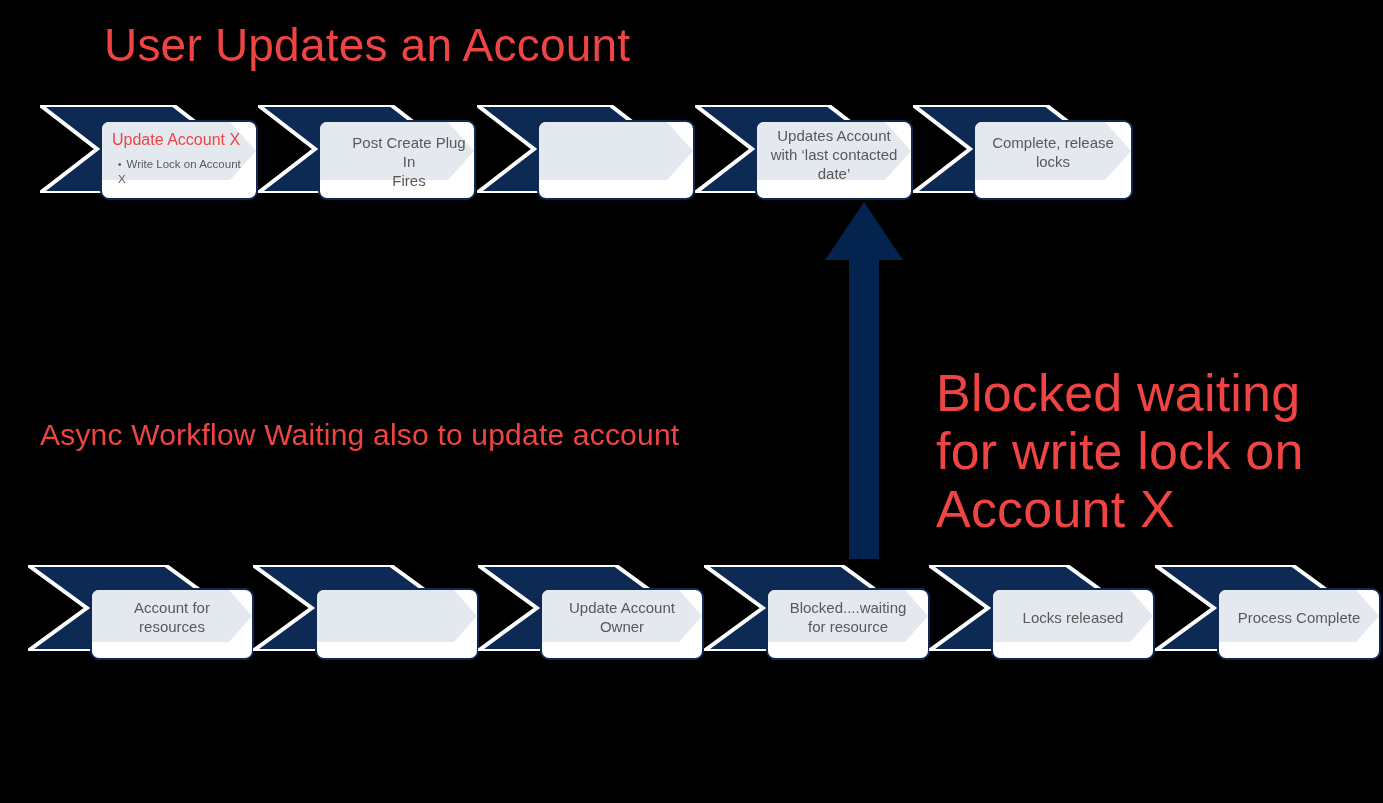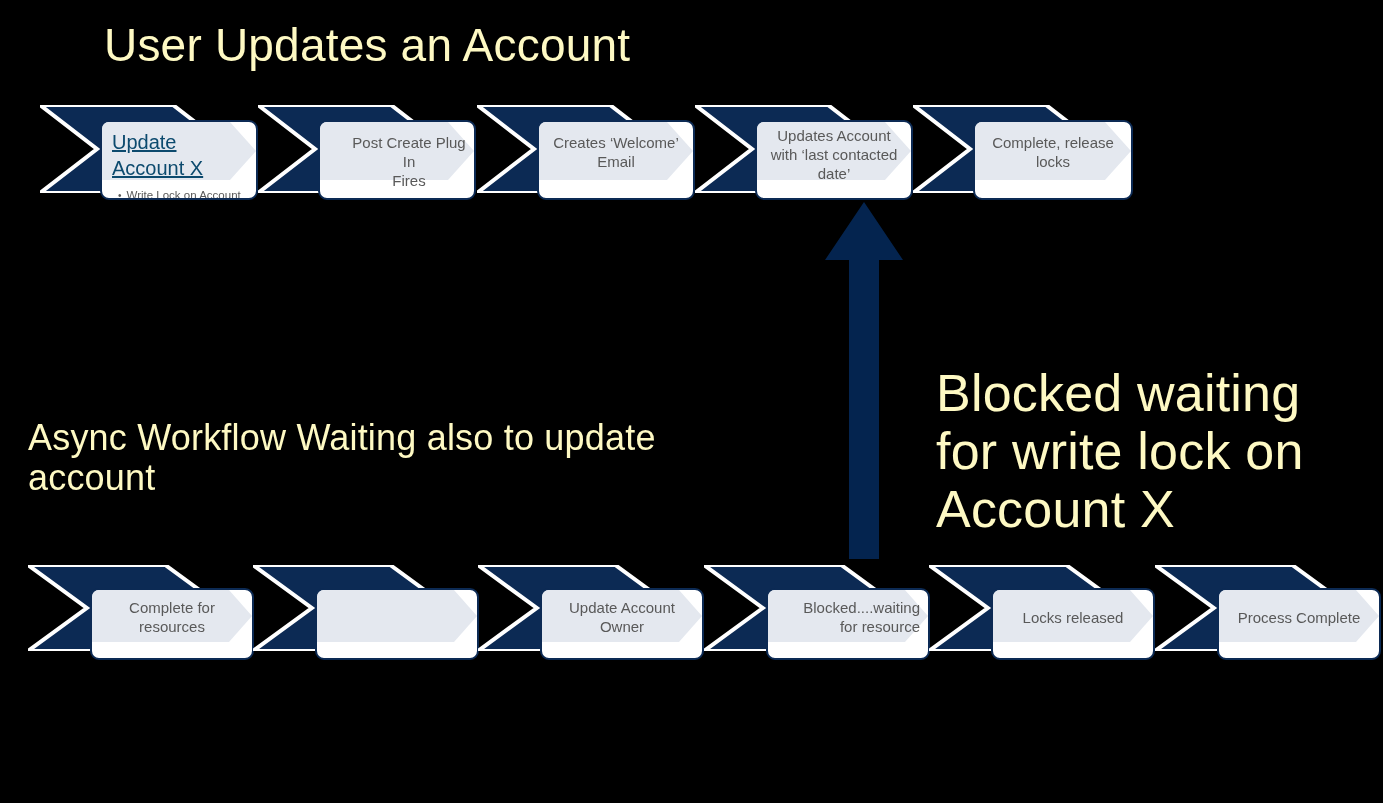--- a/index.html
+++ b/index.html
@@ -12,35 +12,35 @@
     width: 1383px;
     height: 803px;
     background: #000000;
     overflow: hidden;
     font-family: "Liberation Sans", sans-serif;
   }
 
   
   .heading {
     position: absolute;
-    color: #fef9c3;
+    color: #ef4444;
     font-weight: 400;
     line-height: 1.12;
     white-space: pre-line;
     letter-spacing: 0.2px;
   }
   #title-main {
     left: 104px;
     top: 20px;
     font-size: 46px;
   }
   #title-async {
-    left: 28px;
+    left: 40px;
     top: 418px;
-    font-size: 36px;
+    font-size: 30px;
     width: 730px;
   }
   #note-blocked {
     left: 936px;
     top: 364px;
     font-size: 52px;
     width: 420px;
   }
 
   
@@ -79,23 +79,22 @@
     font-size: 15px;
     line-height: 1.28;
     white-space: pre-line;
   }
   .card-text.has-bullet {
     text-align: left;
     padding-left: 10px;
   }
   .card-title-line {
     display: block;
-    font-size: 20px;
-    color: #0c4a6e;
-    text-decoration: underline;
+    font-size: 16px;
+    color: #ef4444;
   }
   .bullet-line {
     display: block;
     font-size: 11.5px;
     color: #595959;
     margin-top: 7px;
     padding-left: 6px;
   }
   .bullet-line::before {
     content: "\2022";
@@ -151,22 +150,20 @@
         </div>
       </div>
       <div class="step" style="left: 0px; top: 0px;">
         <div class="chev" style="left: 477px; top: 105px;"><svg width="190" height="88" viewBox="0 0 190 88">
             <polygon points="0,0 133,0 190,44 133,88 0,88 57,44" fill="#0c2a54" stroke="#ffffff" stroke-width="4" stroke-linejoin="miter"></polygon>
           </svg></div>
         <div class="card" style="left: 537px; top: 120px; width: 158px; height: 80px;">
           <div class="card-shade"><svg width="154" height="76" viewBox="0 0 154 76">
               <polygon points="0,0 128,0 154,29 128,58 0,58" fill="#e4e8ef"></polygon>
             </svg></div>
-          <div class="card-text" style="top: 11px;">Creates ‘Welcome’
-Email</div>
         </div>
       </div>
       <div class="step" style="left: 0px; top: 0px;">
         <div class="chev" style="left: 695px; top: 105px;"><svg width="190" height="88" viewBox="0 0 190 88">
             <polygon points="0,0 133,0 190,44 133,88 0,88 57,44" fill="#0c2a54" stroke="#ffffff" stroke-width="4" stroke-linejoin="miter"></polygon>
           </svg></div>
         <div class="card" style="left: 755px; top: 120px; width: 158px; height: 80px;">
           <div class="card-shade"><svg width="154" height="76" viewBox="0 0 154 76">
               <polygon points="0,0 128,0 154,29 128,58 0,58" fill="#e4e8ef"></polygon>
             </svg></div>
@@ -190,21 +187,21 @@
     </div>
   <div id="row2-host">
       <div class="step" style="left: 0px; top: 0px;">
         <div class="chev" style="left: 28px; top: 565px;"><svg width="196" height="86" viewBox="0 0 196 86">
             <polygon points="0,0 137.2,0 196,43 137.2,86 0,86 58.8,43" fill="#0c2a54" stroke="#ffffff" stroke-width="4" stroke-linejoin="miter"></polygon>
           </svg></div>
         <div class="card" style="left: 90px; top: 588px; width: 164px; height: 72px;">
           <div class="card-shade"><svg width="160" height="68" viewBox="0 0 160 68">
               <polygon points="0,0 137,0 160,26 137,52 0,52" fill="#e4e8ef"></polygon>
             </svg></div>
-          <div class="card-text" style="top: 8px;">Complete for
+          <div class="card-text" style="top: 8px;">Account for
 resources</div>
         </div>
       </div>
       <div class="step" style="left: 0px; top: 0px;">
         <div class="chev" style="left: 253px; top: 565px;"><svg width="196" height="86" viewBox="0 0 196 86">
             <polygon points="0,0 137.2,0 196,43 137.2,86 0,86 58.8,43" fill="#0c2a54" stroke="#ffffff" stroke-width="4" stroke-linejoin="miter"></polygon>
           </svg></div>
         <div class="card" style="left: 315px; top: 588px; width: 164px; height: 72px;">
           <div class="card-shade"><svg width="160" height="68" viewBox="0 0 160 68">
               <polygon points="0,0 137,0 160,26 137,52 0,52" fill="#e4e8ef"></polygon>
@@ -224,21 +221,21 @@
         </div>
       </div>
       <div class="step" style="left: 0px; top: 0px;">
         <div class="chev" style="left: 704px; top: 565px;"><svg width="196" height="86" viewBox="0 0 196 86">
             <polygon points="0,0 137.2,0 196,43 137.2,86 0,86 58.8,43" fill="#0c2a54" stroke="#ffffff" stroke-width="4" stroke-linejoin="miter"></polygon>
           </svg></div>
         <div class="card" style="left: 766px; top: 588px; width: 164px; height: 72px;">
           <div class="card-shade"><svg width="160" height="68" viewBox="0 0 160 68">
               <polygon points="0,0 137,0 160,26 137,52 0,52" fill="#e4e8ef"></polygon>
             </svg></div>
-          <div class="card-text" style="top: 8px; text-align: right;">Blocked....waiting
+          <div class="card-text" style="top: 8px;">Blocked....waiting
 for resource</div>
         </div>
       </div>
       <div class="step" style="left: 0px; top: 0px;">
         <div class="chev" style="left: 929px; top: 565px;"><svg width="196" height="86" viewBox="0 0 196 86">
             <polygon points="0,0 137.2,0 196,43 137.2,86 0,86 58.8,43" fill="#0c2a54" stroke="#ffffff" stroke-width="4" stroke-linejoin="miter"></polygon>
           </svg></div>
         <div class="card" style="left: 991px; top: 588px; width: 164px; height: 72px;">
           <div class="card-shade"><svg width="160" height="68" viewBox="0 0 160 68">
               <polygon points="0,0 137,0 160,26 137,52 0,52" fill="#e4e8ef"></polygon>

